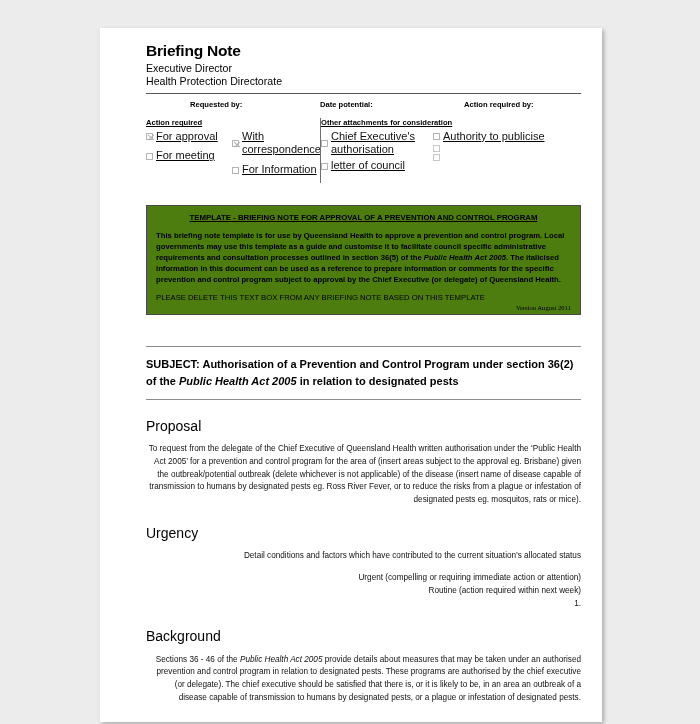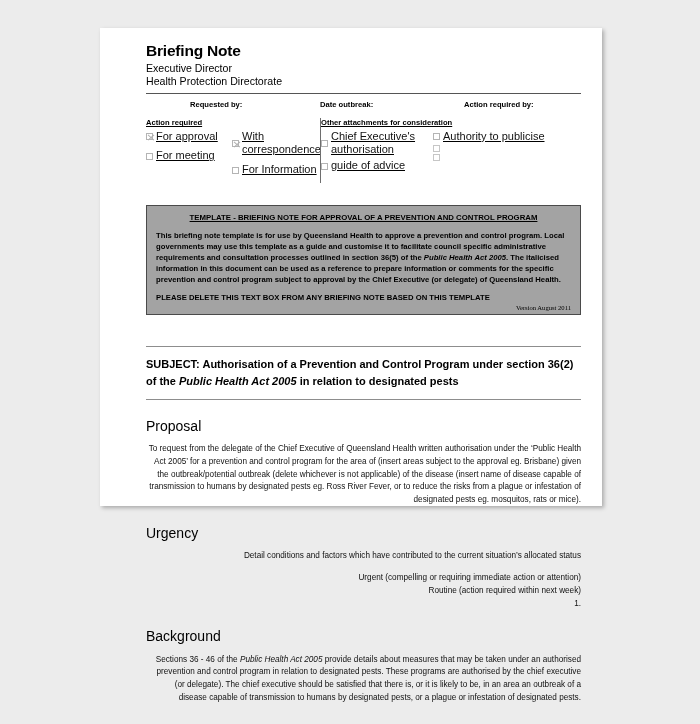--- a/index.html
+++ b/index.html
@@ -16,21 +16,21 @@
     overflow: hidden;
     position: relative;
   }
 
   
   #page-sheet {
     position: absolute;
     left: 100px;
     top: 28px;
     width: 502px;
-    height: 478px;
+    height: 694px;
     background: #ffffff;
     box-shadow: 2px 2px 4px rgba(0,0,0,0.28);
     padding: 13px 21px 0 46px;
   }
 
   
   .doc-title {
     font-size: 15.5px;
     font-weight: bold;
     letter-spacing: -0.2px;
@@ -125,21 +125,21 @@
     height: 7px;
     border: 1px solid #c6c6c6;
     background: #fff;
     margin-bottom: 2px;
   }
 
   
   .template-box {
     margin: 22px 0 0 0;
     border: 1.5px solid #4a4a4a;
-    background: #a3a3a3;
+    background: #4d7c0f;
     padding: 7px 9px 3px 9px;
   }
   .template-title {
     text-align: center;
     font-size: 7.8px;
     font-weight: bold;
     text-decoration: underline;
     color: #000;
     margin-bottom: 7px;
     line-height: 1.3;
@@ -147,21 +147,21 @@
   .template-body {
     font-size: 7.7px;
     font-weight: bold;
     color: #000;
     line-height: 1.44;
     margin-bottom: 8px;
   }
   .template-body i { font-style: italic; }
   .template-delete {
     font-size: 7.7px;
-    font-weight: bold;
+    font-weight: normal;
     color: #000;
     line-height: 1.3;
   }
   .template-version {
     text-align: right;
     font-family: "Liberation Serif", serif;
     font-size: 6.6px;
     color: #000;
     margin-top: 1px;
   }
@@ -211,21 +211,21 @@
 
   <div>
     <div class="doc-title">Briefing Note</div>
     <div class="doc-subtitle">Executive Director</div>
     <div class="doc-subtitle">Health Protection Directorate</div>
     <hr class="rule-head">
   </div>
 
   <div class="req-row">
     <div class="req-cell-1">Requested by:</div>
-    <div class="req-cell-2">Date outbreak:</div>
+    <div class="req-cell-2">Date potential:</div>
     <div class="req-cell-3">Action required by:</div>
   </div>
 
   <div class="action-block">
 
     <div class="action-left">
       <div class="block-heading">Action required</div>
       <div class="cb-grid">
         <div class="cb-col">
           <div class="cb-item">
@@ -253,21 +253,21 @@
     <div class="action-right">
       <div class="block-heading">Other attachments for consideration</div>
       <div class="cb-grid">
         <div class="cb-col-wide">
           <div class="cb-item tall">
             <span class="cbox"></span>
             <span class="cb-label">Chief Executive's authorisation</span>
           </div>
           <div class="cb-item">
             <span class="cbox"></span>
-            <span class="cb-label">guide of advice</span>
+            <span class="cb-label">letter of council</span>
           </div>
         </div>
         <div class="cb-col-wide">
           <div class="cb-item tall">
             <span class="cbox"></span>
             <span class="cb-label">Authority to publicise</span>
           </div>
           <div class="cb-blank"></div>
           <div class="cb-blank"></div>
         </div>

